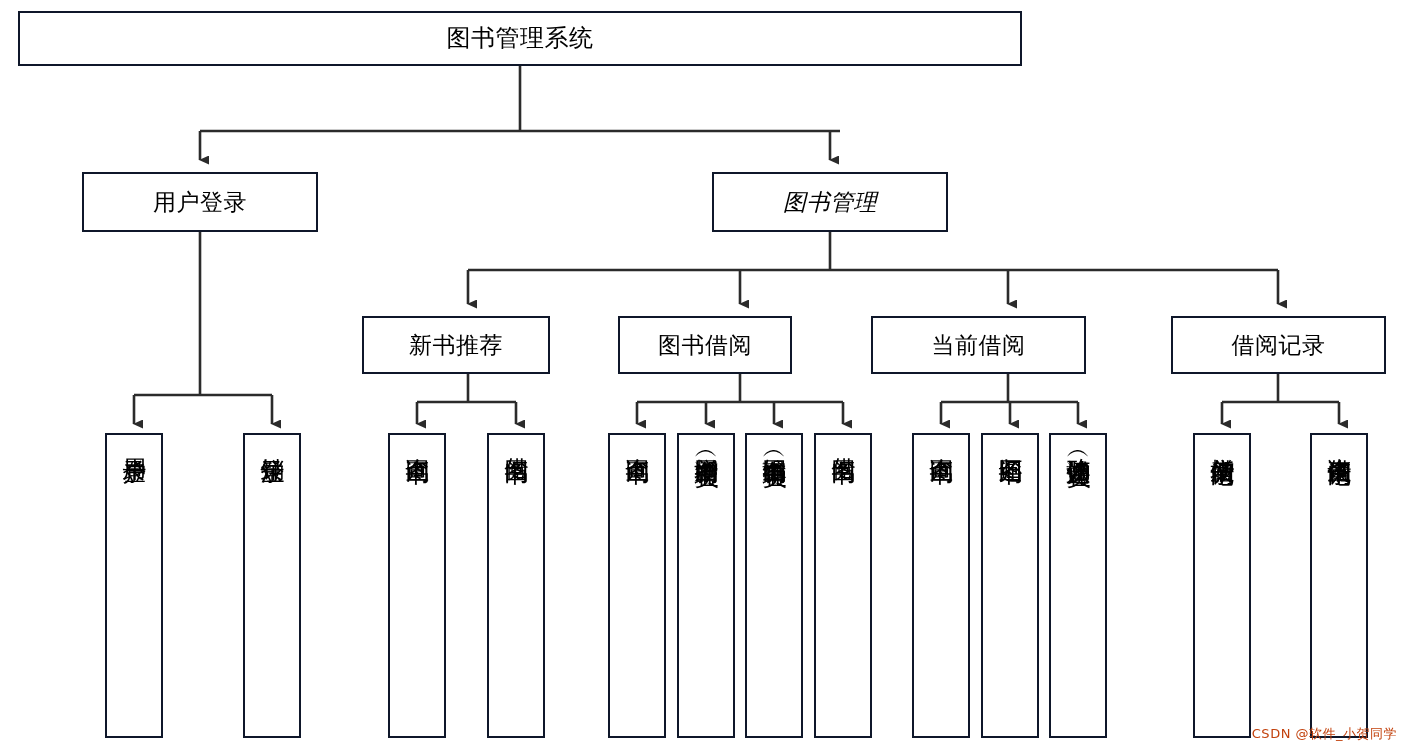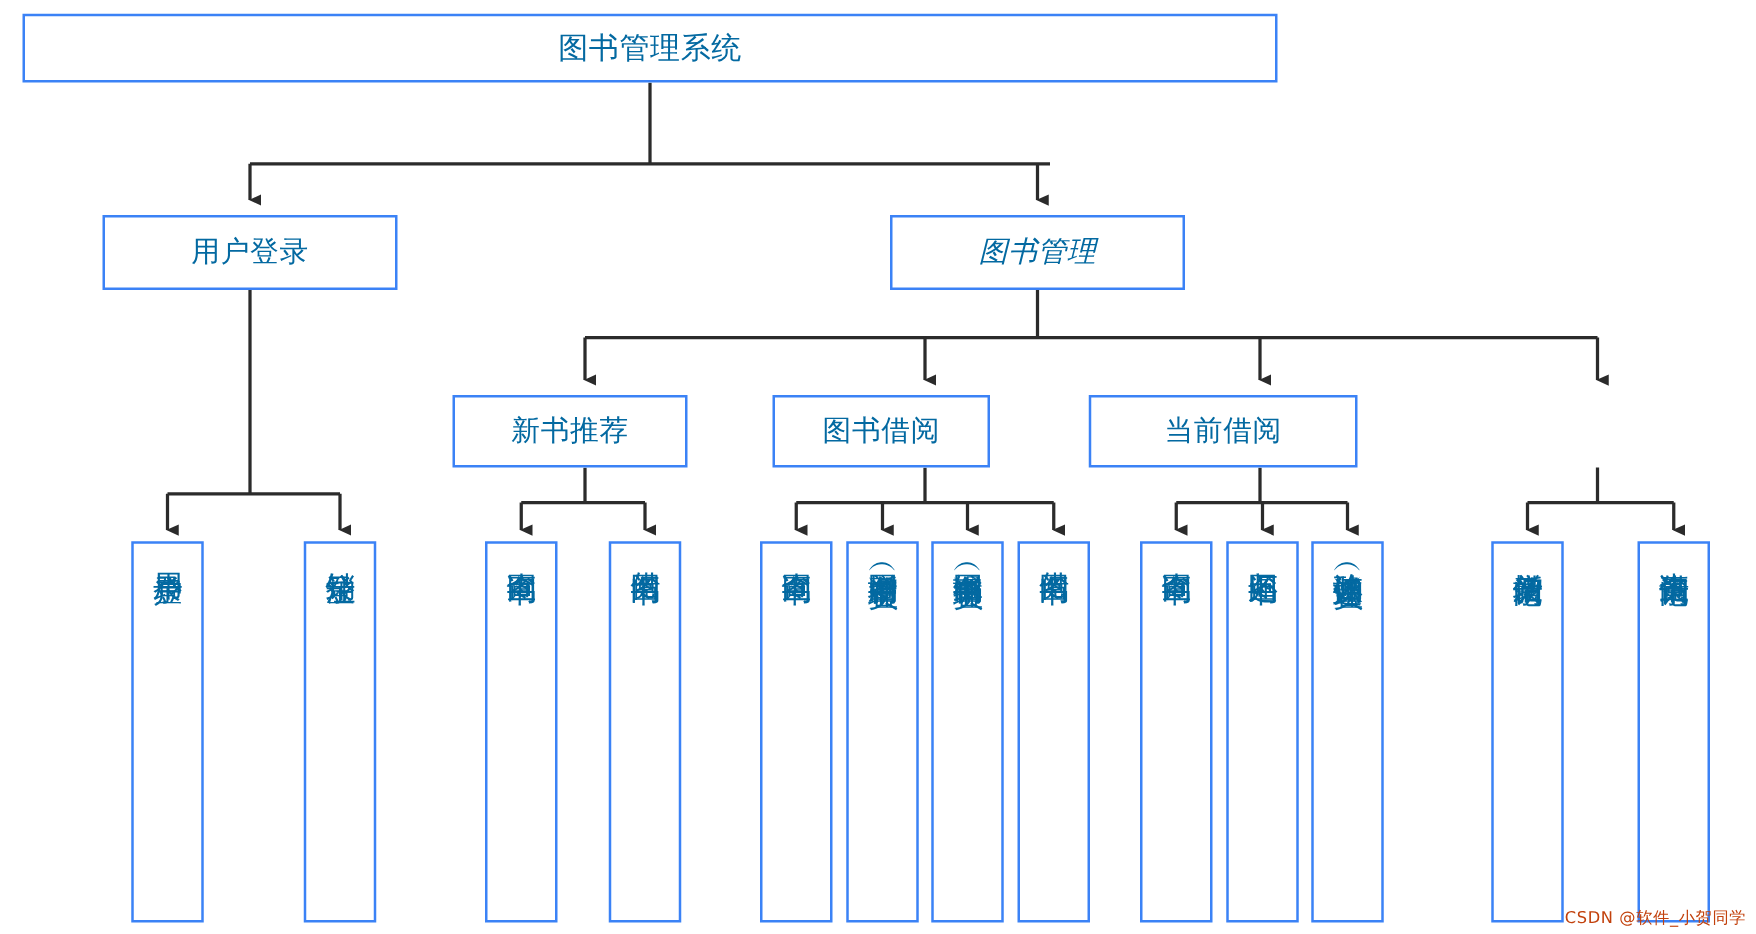--- a/index.html
+++ b/index.html
@@ -23,25 +23,25 @@
     left: 0;
     top: 0;
     width: 1405px;
     height: 747px;
     pointer-events: none;
   }
   .node {
     position: absolute;
     box-sizing: border-box;
     background: #ffffff;
-    border: 2px solid #3b82f6;
+    border: 2px solid #0f172a;
     display: flex;
     align-items: center;
     justify-content: center;
-    color: #0369a1;
+    color: #000000;
     z-index: 2;
   }
   .node-label {
     display: block;
     white-space: pre;
     text-align: center;
   }
   
   .node.horiz .node-label {
     font-size: 23px;
@@ -144,20 +144,23 @@
 
   <div class="node horiz" style="left:362px; top:316px; width:188px; height:58px;">
     <span class="node-label">新书推荐</span>
   </div>
   <div class="node horiz" style="left:618px; top:316px; width:174px; height:58px;">
     <span class="node-label">图书借阅</span>
   </div>
   <div class="node horiz" style="left:871px; top:316px; width:215px; height:58px;">
     <span class="node-label">当前借阅</span>
   </div>
+  <div class="node horiz" style="left:1171px; top:316px; width:215px; height:58px;">
+    <span class="node-label">借阅记录</span>
+  </div>
 
   <div class="node vert" style="left:105px; top:433px; width:58px; height:305px;">
     <span class="node-label">用户登录</span>
   </div>
   <div class="node vert" style="left:243px; top:433px; width:58px; height:305px;">
     <span class="node-label">注销登录</span>
   </div>
 
   <div class="node vert" style="left:388px; top:433px; width:58px; height:305px;">
     <span class="node-label">查询图书</span>

